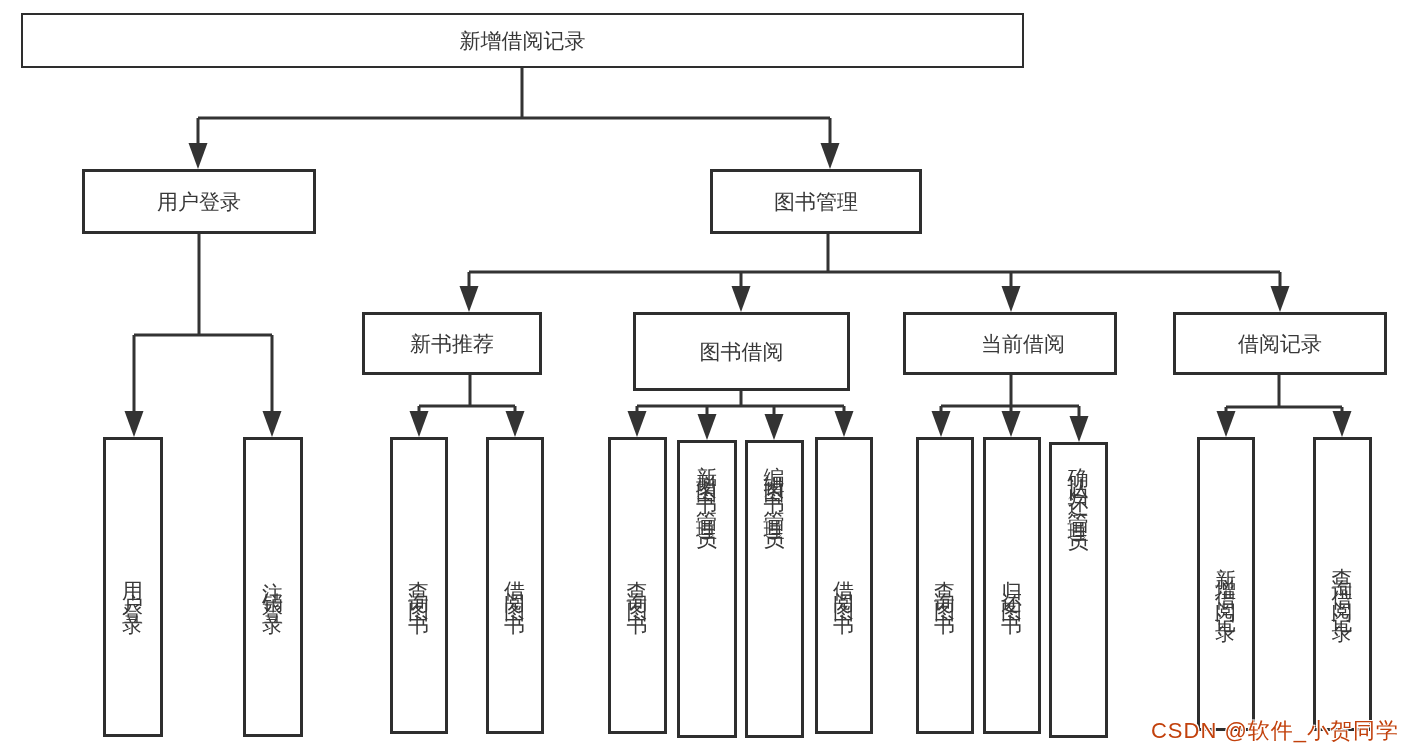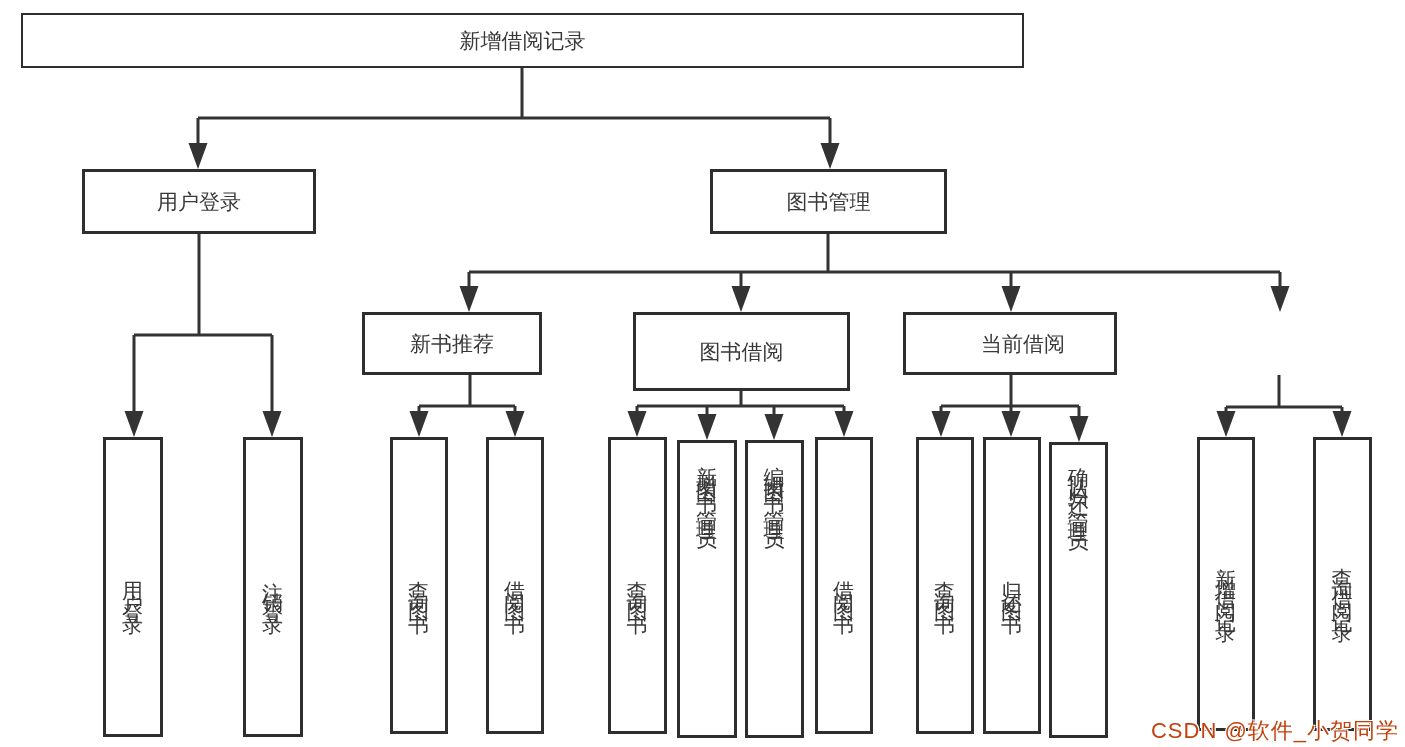--- a/index.html
+++ b/index.html
@@ -116,32 +116,35 @@
     </g>
   </svg>
 
   <div class="node root-node" style="left:21px; top:13px; width:1003px; height:55px;">
     <span>新增借阅记录</span>
   </div>
 
   <div class="node" style="left:82px; top:169px; width:234px; height:65px;">
     <span>用户登录</span>
   </div>
-  <div class="node" style="left:710px; top:169px; width:237px; height:65px;">
+  <div class="node" style="left:710px; top:169px; width:212px; height:65px;">
     <span>图书管理</span>
   </div>
 
   <div class="node" style="left:362px; top:312px; width:180px; height:63px;">
     <span>新书推荐</span>
   </div>
   <div class="node" style="left:633px; top:312px; width:217px; height:79px;">
     <span>图书借阅</span>
   </div>
   <div class="node" style="left:903px; top:312px; width:214px; height:63px;padding-left:26px;">
     <span>当前借阅</span>
+  </div>
+  <div class="node" style="left:1173px; top:312px; width:214px; height:63px;">
+    <span>借阅记录</span>
   </div>
 
   <div class="node vnode" style="left:103px; top:437px; width:60px; height:300px;">
     <span class="vtext">用户登录</span>
   </div>
   <div class="node vnode" style="left:243px; top:437px; width:60px; height:300px;">
     <span class="vtext">注销登录</span>
   </div>
 
   <div class="node vnode" style="left:390px; top:437px; width:58px; height:297px;">

